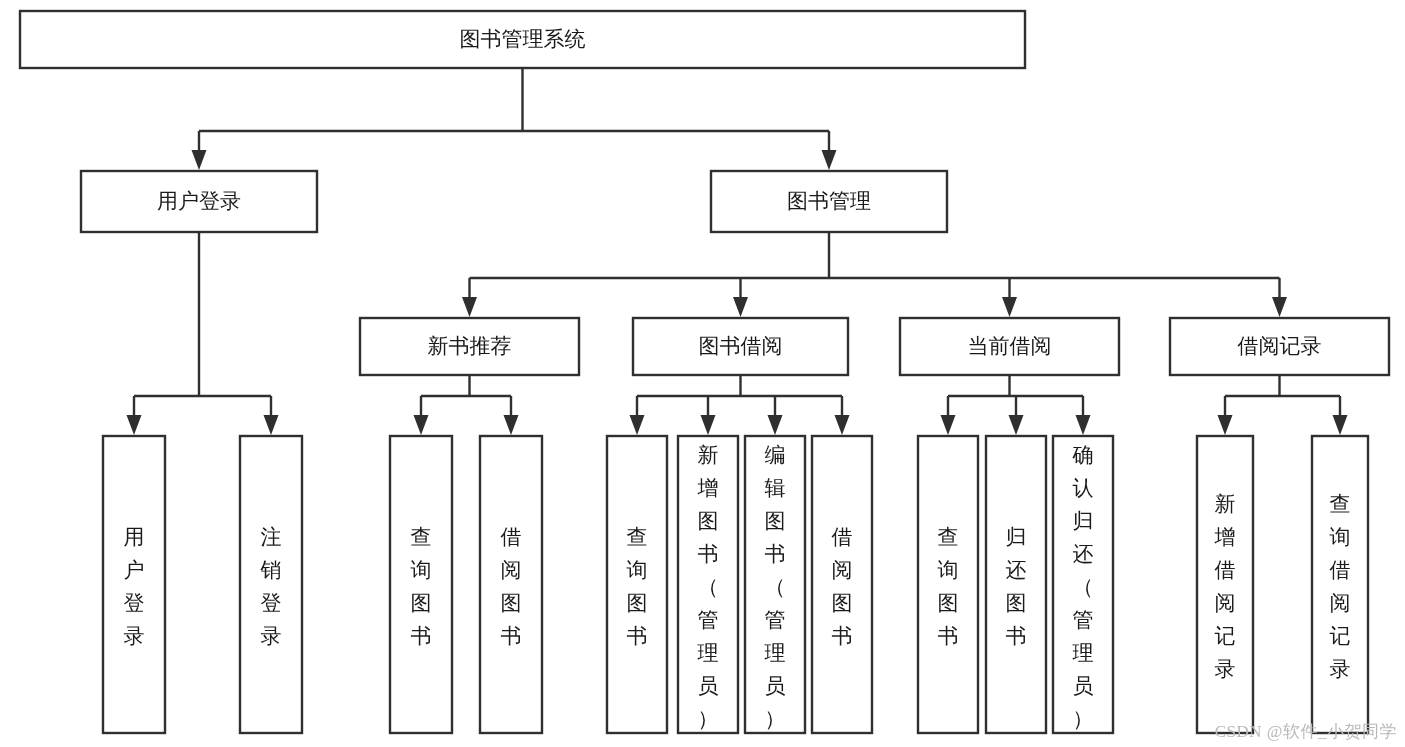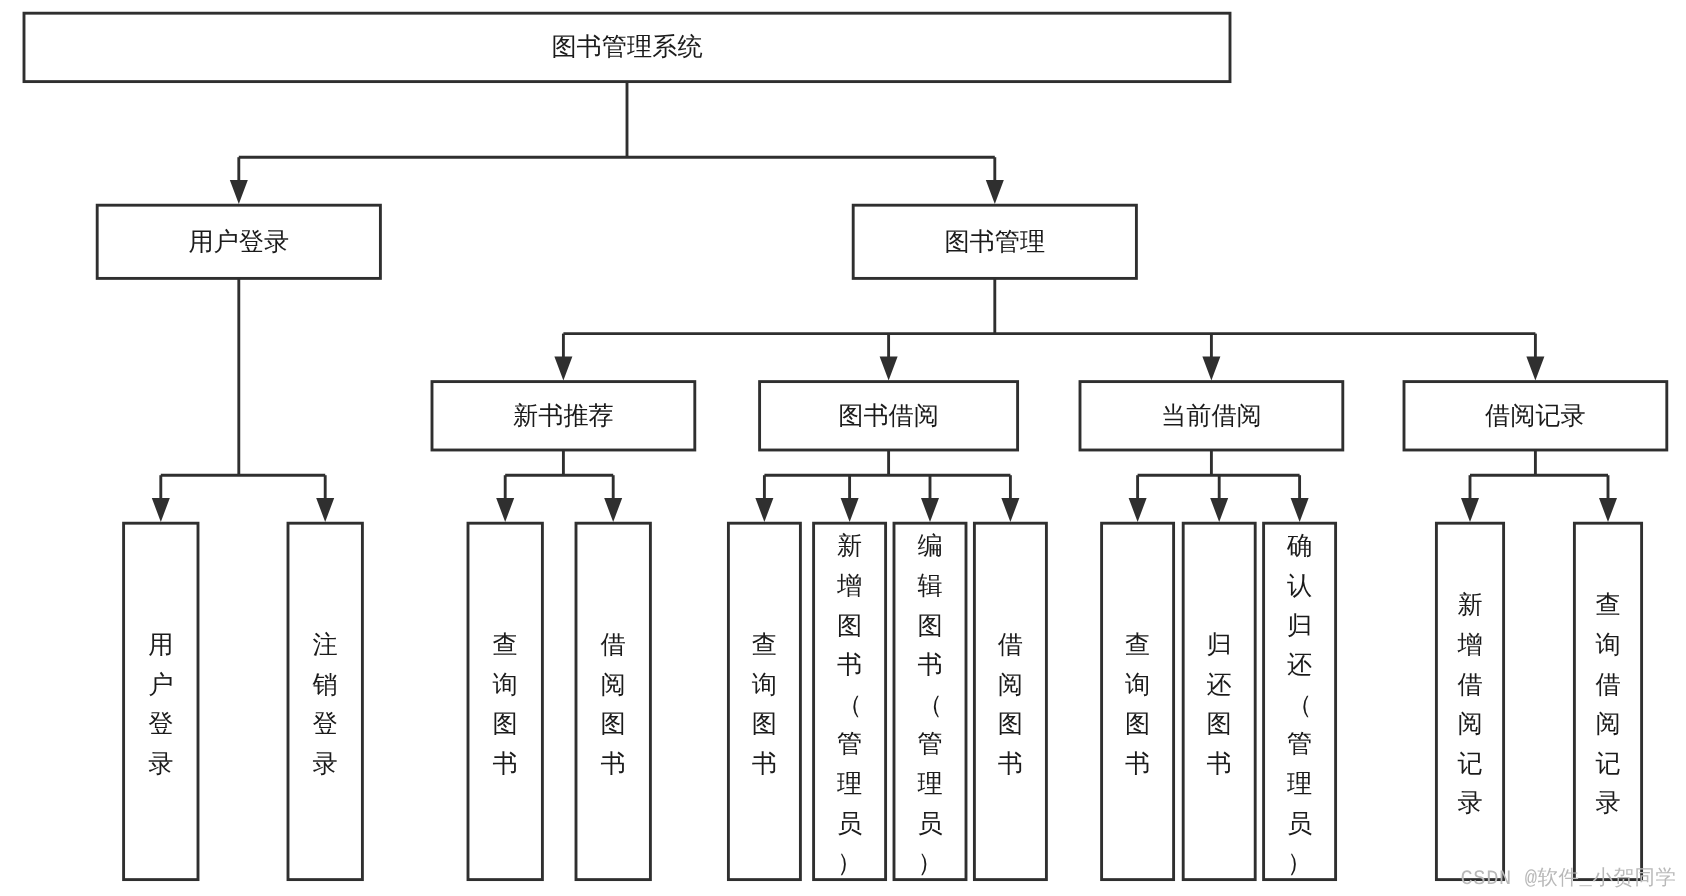--- a/index.html
+++ b/index.html
@@ -52,21 +52,21 @@
   .node-label-v {
     font-family: "Liberation Sans", "DejaVu Sans", sans-serif;
     font-size: 21px;
     fill: #1b1b1b;
     text-anchor: middle;
   }
   .watermark {
     position: absolute;
     right: 8px;
     bottom: 4px;
-    font-family: Liberation Mono, monospace;
+    font-family: Liberation Serif, serif;
     font-size: 17px;
     color: #b9b9b9;
     letter-spacing: 0.5px;
     white-space: nowrap;
     pointer-events: none;
   }
 </style>
 </head>
 <body>
 

